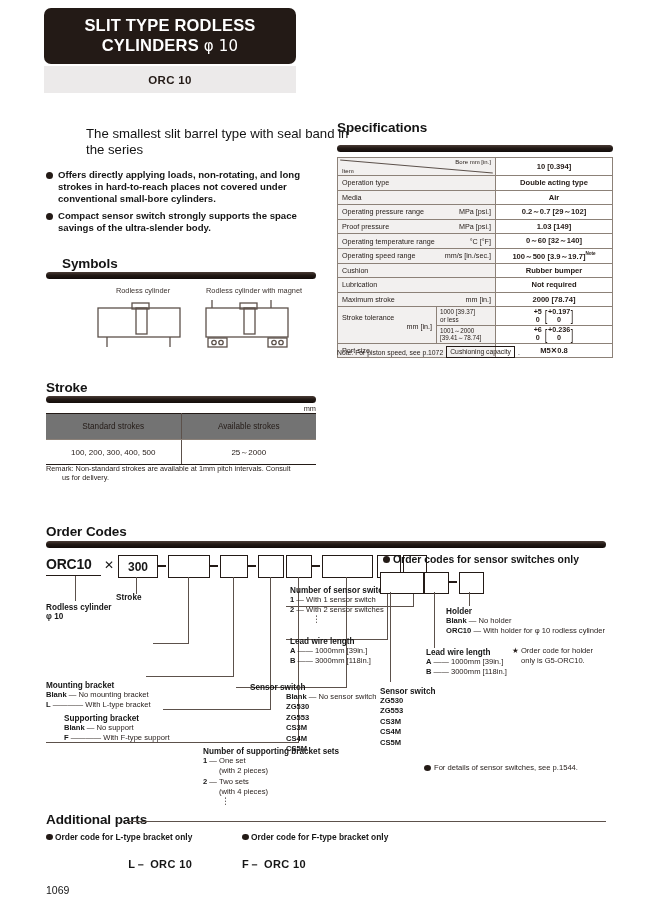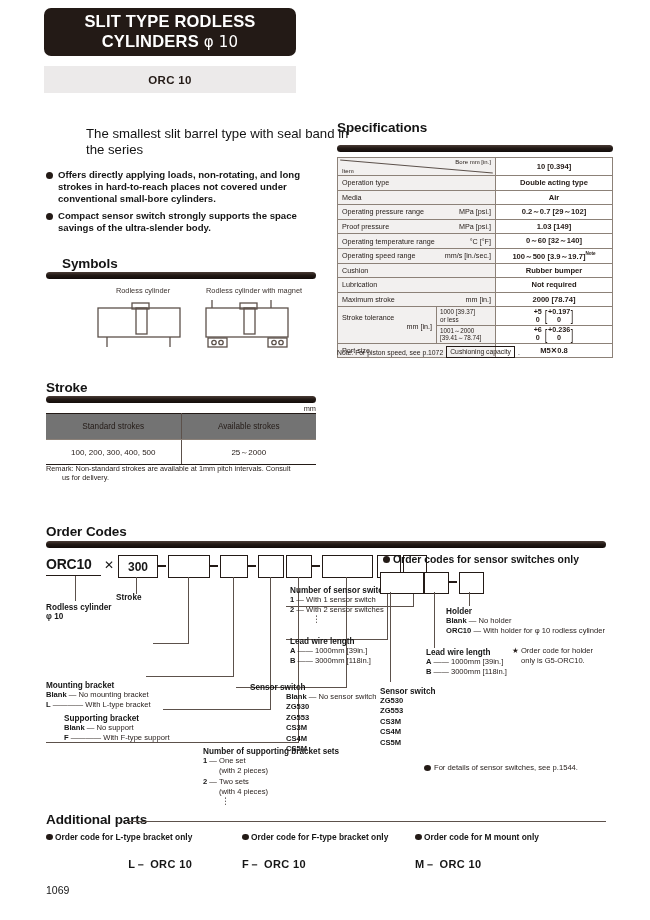--- a/index.html
+++ b/index.html
@@ -7,21 +7,21 @@
     width:650px;height:920px;background:#ffffff;
     font-family:"Liberation Sans",sans-serif;
     color:#1a1a1a;position:relative;overflow:hidden;
     -webkit-font-smoothing:antialiased;
   }
   .page{position:relative;width:650px;height:920px;}
   .abs{position:absolute;}
 
   
   #title-banner{
-    left:44px;top:8px;width:252px;height:48px;
+    left:44px;top:8px;width:252px;height:56px;
     background:#231a16;border-radius:7px;
     display:flex;flex-direction:column;align-items:center;justify-content:center;
     color:#fff;font-weight:bold;font-size:16.5px;line-height:19px;letter-spacing:.2px;
   }
   #title-banner .l2{margin-top:1px;}
   .phi{font-family:"DejaVu Sans",sans-serif;font-weight:normal;font-size:15px;}
   #model-bar{
     left:44px;top:66px;width:252px;height:27px;background:#eceaea;
     display:flex;align-items:center;justify-content:center;
     font-weight:bold;font-size:11.5px;color:#231a16;letter-spacing:.3px;
@@ -444,23 +444,16 @@
       </div>
     <div class="ap-code">L－ ORC 10</div>
   </div>
   <div class="abs" style="left:226px;top:832px;margin-left:16px;">
     <div class="ap-title">
         <span class="dot"></span>
         <span>Order code for F-type bracket only</span>
       </div>
     <div class="ap-code">F－ ORC 10</div>
   </div>
-  <div class="abs" style="left:415px;top:832px;">
-    <div class="ap-title">
-        <span class="dot"></span>
-        <span>Order code for M mount only</span>
-      </div>
-    <div class="ap-code">M－ ORC 10</div>
-  </div>
 
   <div class="abs" id="page-num">1069</div>
 
 </div>
 
 </body></html>

